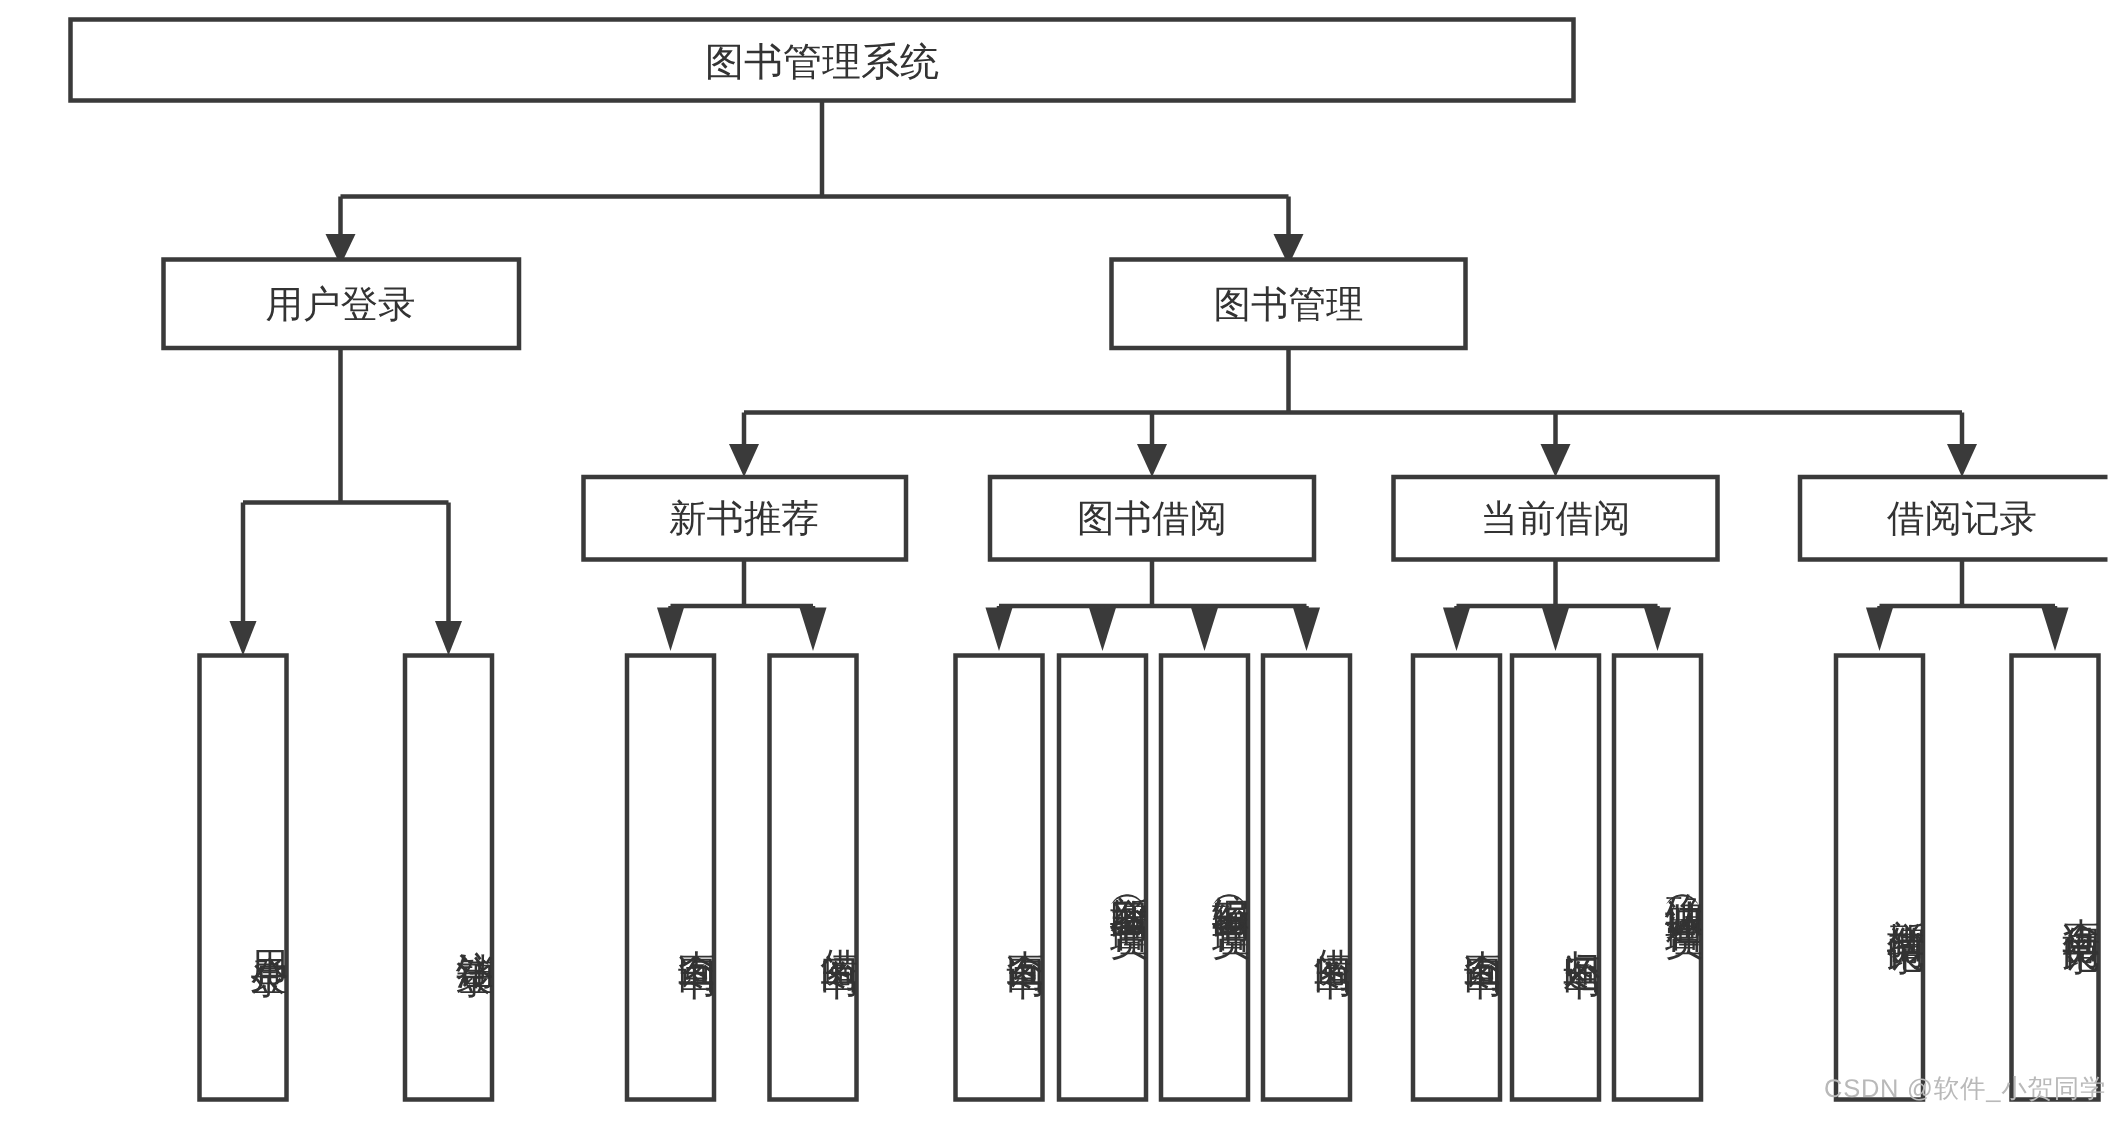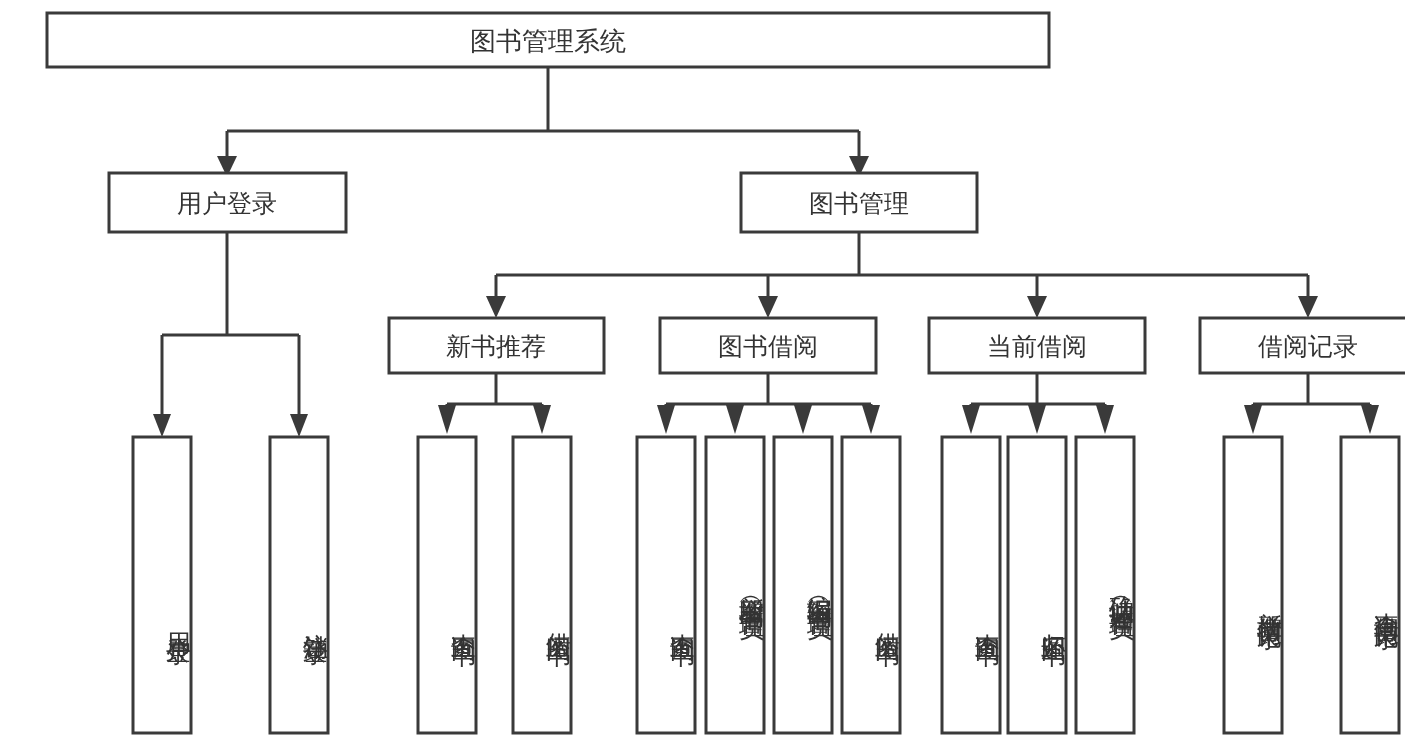--- a/index.html
+++ b/index.html
@@ -247,14 +247,15 @@
   <div class="vlabel" style="left:746px; top:445px; width:58px; height:288px;">编辑图书（管理员）</div>
   <div class="vlabel" style="left:814px; top:505px; width:58px; height:228px;">借阅图书</div>
 
   <div class="vlabel" style="left:914px; top:505px; width:58px; height:228px;">查询图书</div>
   <div class="vlabel" style="left:980px; top:505px; width:58px; height:228px;">归还图书</div>
   <div class="vlabel" style="left:1048px; top:445px; width:58px; height:288px;">确认归还（管理员）</div>
 
   <div class="vlabel" style="left:1196px; top:468px; width:58px; height:265px;">新增借阅记录</div>
   <div class="vlabel" style="left:1313px; top:468px; width:58px; height:265px;">查询借阅记录</div>
 
+  <div class="watermark">CSDN @软件_小贺同学</div>
 
 </div>
 
 </body></html>

